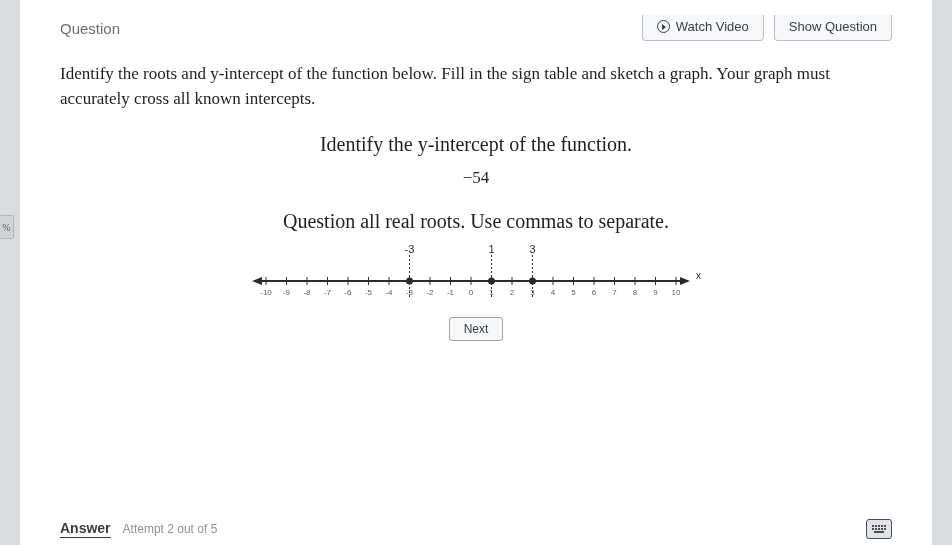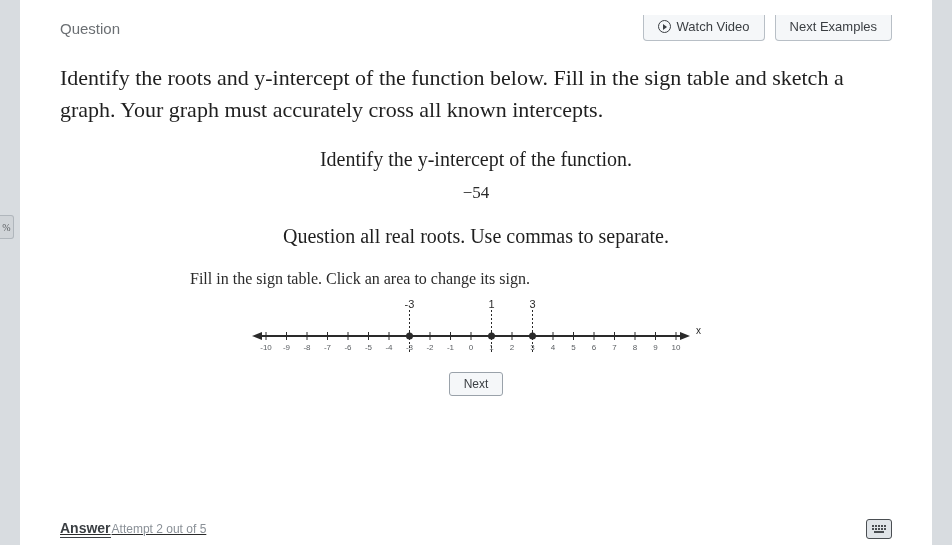--- a/index.html
+++ b/index.html
@@ -64,21 +64,21 @@
       content: "";
       display: block;
       width: 0; height: 0;
       border-left: 4px solid #3a3e42;
       border-top: 3px solid transparent;
       border-bottom: 3px solid transparent;
       margin-left: 1px;
     }
     .prompt {
       margin-top: 18px;
-      font-size: 22px;
+      font-size: 17px;
       line-height: 1.45;
       color: #1f1f1f;
       font-weight: 500;
     }
     .block {
       text-align: center;
       margin-top: 20px;
     }
     .formula {
       font-size: 20px;
@@ -127,22 +127,21 @@
       bottom: 6px;
       left: 40px;
       right: 40px;
       display: flex;
       align-items: center;
       justify-content: space-between;
     }
     .answer-left {
       display: flex;
       align-items: baseline;
-      gap: 1px;
-      text-decoration: underline;
+      gap: 12px;
     }
     .answer-title {
       font-family: Arial, sans-serif;
       font-size: 14px;
       font-weight: 600;
       color: #3a3e42;
       border-bottom: 1px solid #3a3e42;
       padding-bottom: 1px;
     }
     .attempt {
@@ -187,38 +186,37 @@
 <div class="page">
 
   <div class="topbar">
     <div class="question-label">Question</div>
     <div class="top-buttons">
       <div class="top-btn">
         <span class="play-icon"></span>
         <span>Watch Video</span>
       </div>
       <div class="top-btn">
-        <span>Next Examples</span>
+        <span>Show Question</span>
       </div>
     </div>
   </div>
 
   <div class="prompt">Identify the roots and y-intercept of the function below. Fill in the sign table and sketch a graph. Your graph must accurately cross all known intercepts.</div>
 
 
   <div class="block" style="margin-top:22px;">
     <div class="sub-label">Identify the y-intercept of the function.</div>
     <div class="answer-value">−54</div>
   </div>
 
   <div class="block" style="margin-top:22px;">
     <div class="sub-label">Question all real roots. Use commas to separate.</div>
   </div>
 
-  <div class="sign-label">Fill in the sign table. Click an area to change its sign.</div>
 
   <div class="numberline-wrap">
     <svg width="460" height="62" viewBox="0 0 460 62">
 
       <line x1="12" y1="40" x2="438" y2="40" stroke="#2a2a2a" stroke-width="1.8"></line>
       <polygon points="6,40 16,36 16,44" fill="#2a2a2a"></polygon>
       <polygon points="444,40 434,36 434,44" fill="#2a2a2a"></polygon>
 
       <g id="ticks">
           <line x1="20" x2="20" y1="36" y2="44" stroke="#2a2a2a" stroke-width="1"></line>

